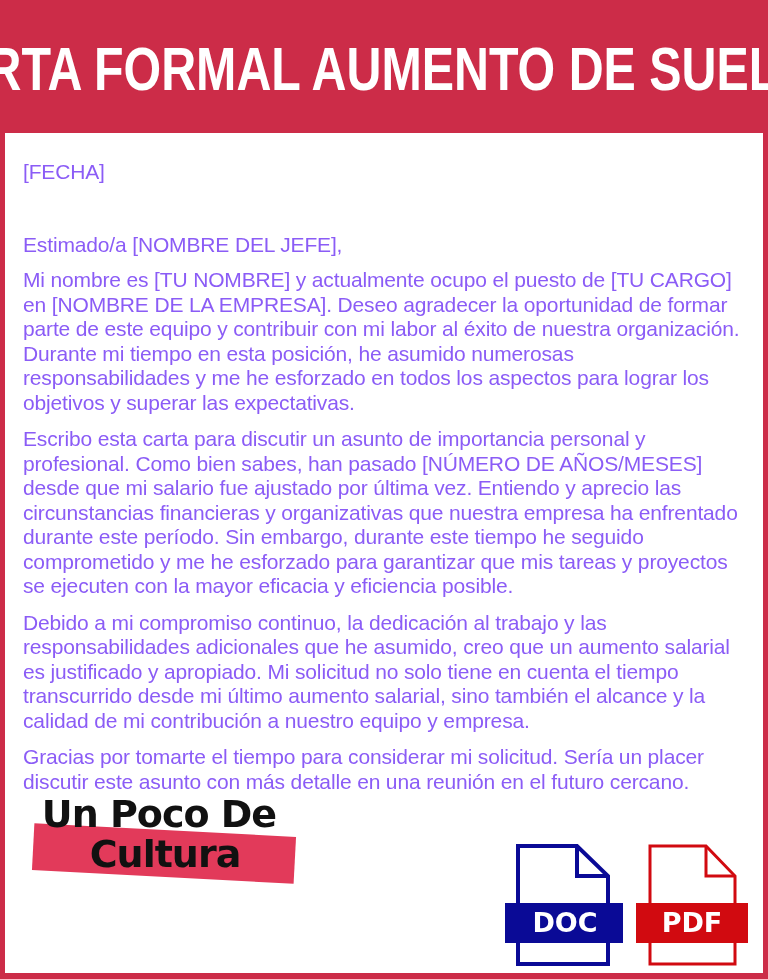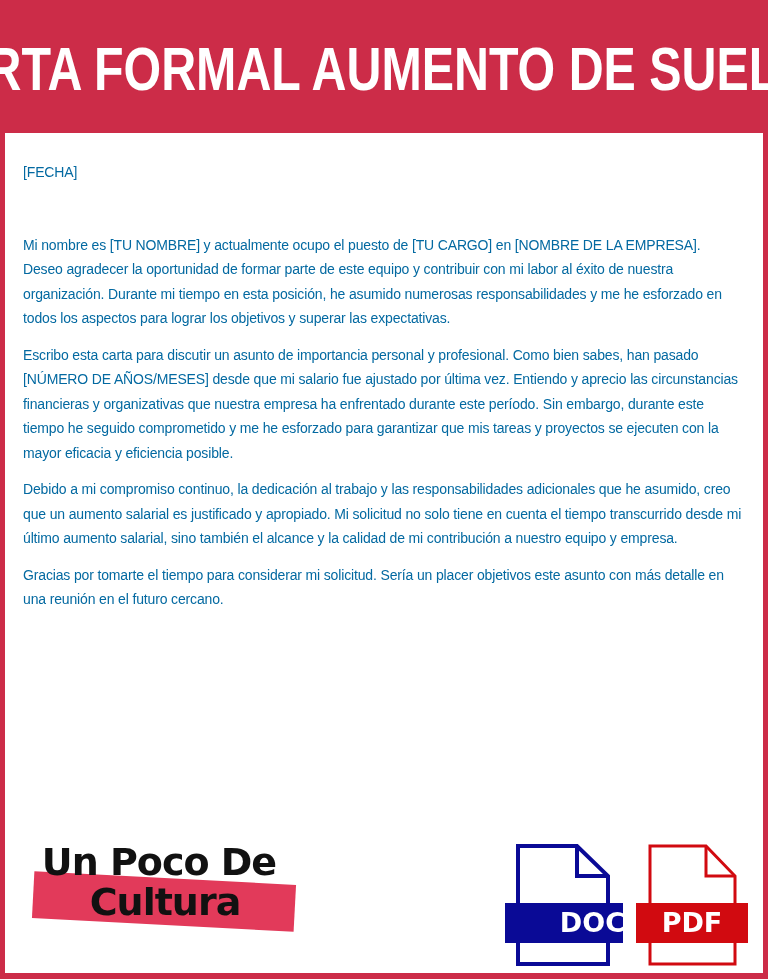--- a/index.html
+++ b/index.html
@@ -27,33 +27,33 @@
       font-weight: bold;
       font-size: 62px;
       letter-spacing: 0px;
       transform: scaleX(0.78);
       white-space: nowrap;
       margin-top: 4px;
     }
     .letter {
       position: absolute; left: 23px; top: 160px; width: 720px;
       font-family: "Liberation Sans", sans-serif;
-      font-size: 14px;
+      font-size: 21px;
       line-height: 24.5px;
-      color: #0369a1;
+      color: #8b5cf6;
       letter-spacing: -0.15px;
     }
     .letter p { margin: 0; }
     .date { margin-bottom: 48px !important; }
     .greeting { margin-bottom: 11px !important; }
     .para { margin-bottom: 12px !important; }
     .closing { margin-bottom: 13px !important; }
 
     .brand {
-      position: absolute; left: 30px; top: 840px; width: 270px; height: 130px;
+      position: absolute; left: 30px; top: 792px; width: 270px; height: 130px;
     }
     .brand-stripe {
       position: absolute; left: 3px; top: 38px; width: 262px; height: 47px;
       background: #e23a5a;
       transform: rotate(3deg);
       transform-origin: center;
     }
     .brand-line {
       position: absolute; left: 0; width: 270px; text-align: center;
       font-family: "DejaVu Sans", sans-serif;
@@ -84,39 +84,40 @@
 <body>
 
 <div class="frame"></div>
 
 <div class="header">
   <div class="header-title">CARTA FORMAL AUMENTO DE SUELDO</div>
 </div>
 
 <div class="letter">
   <p class="date">[FECHA]</p>
+  <p class="greeting">Estimado/a [NOMBRE DEL JEFE],</p>
   <p class="para">Mi nombre es [TU NOMBRE] y actualmente ocupo el puesto de [TU CARGO] en [NOMBRE DE LA EMPRESA]. Deseo agradecer la oportunidad de formar parte de este equipo y contribuir con mi labor al éxito de nuestra organización. Durante mi tiempo en esta posición, he asumido numerosas responsabilidades y me he esforzado en todos los aspectos para lograr los objetivos y superar las expectativas.</p>
   <p class="para">Escribo esta carta para discutir un asunto de importancia personal y profesional. Como bien sabes, han pasado [NÚMERO DE AÑOS/MESES] desde que mi salario fue ajustado por última vez. Entiendo y aprecio las circunstancias financieras y organizativas que nuestra empresa ha enfrentado durante este período. Sin embargo, durante este tiempo he seguido comprometido y me he esforzado para garantizar que mis tareas y proyectos se ejecuten con la mayor eficacia y eficiencia posible.</p>
   <p class="para">Debido a mi compromiso continuo, la dedicación al trabajo y las responsabilidades adicionales que he asumido, creo que un aumento salarial es justificado y apropiado. Mi solicitud no solo tiene en cuenta el tiempo transcurrido desde mi último aumento salarial, sino también el alcance y la calidad de mi contribución a nuestro equipo y empresa.</p>
-  <p class="para">Gracias por tomarte el tiempo para considerar mi solicitud. Sería un placer objetivos este asunto con más detalle en una reunión en el futuro cercano.</p>
+  <p class="para">Gracias por tomarte el tiempo para considerar mi solicitud. Sería un placer discutir este asunto con más detalle en una reunión en el futuro cercano.</p>
 </div>
 
 <div class="brand">
   <div class="brand-stripe"></div>
   <div class="brand-line brand-line-1">Un Poco De</div>
   <div class="brand-line brand-line-2">Cultura</div>
 </div>
 
 <div class="file-icon doc-icon">
   <svg width="122" height="124" viewBox="0 0 122 124">
     <path d="M13 3 H72 L103 33 V121 H13 Z" fill="#ffffff" stroke="#0a0a96" stroke-width="4" stroke-linejoin="miter"></path>
     <path d="M72 3 V33 H103" fill="none" stroke="#0a0a96" stroke-width="4"></path>
     <rect x="0" y="60" width="118" height="40" fill="#0a0a96"></rect>
   </svg>
-  <div class="file-label" style="width:120px;text-align:right;">DOC</div>
+  <div class="file-label" style="width:120px;">DOC</div>
 </div>
 
 <div class="file-icon pdf-icon">
   <svg width="122" height="124" viewBox="0 0 122 124">
     <path d="M14 3 H70 L99 33 V121 H14 Z" fill="#ffffff" stroke="#d10a10" stroke-width="3" stroke-linejoin="miter"></path>
     <path d="M70 3 V33 H99" fill="none" stroke="#d10a10" stroke-width="3"></path>
     <rect x="0" y="60" width="112" height="40" fill="#d10a10"></rect>
   </svg>
   <div class="file-label" style="width:112px;">PDF</div>
 </div>

